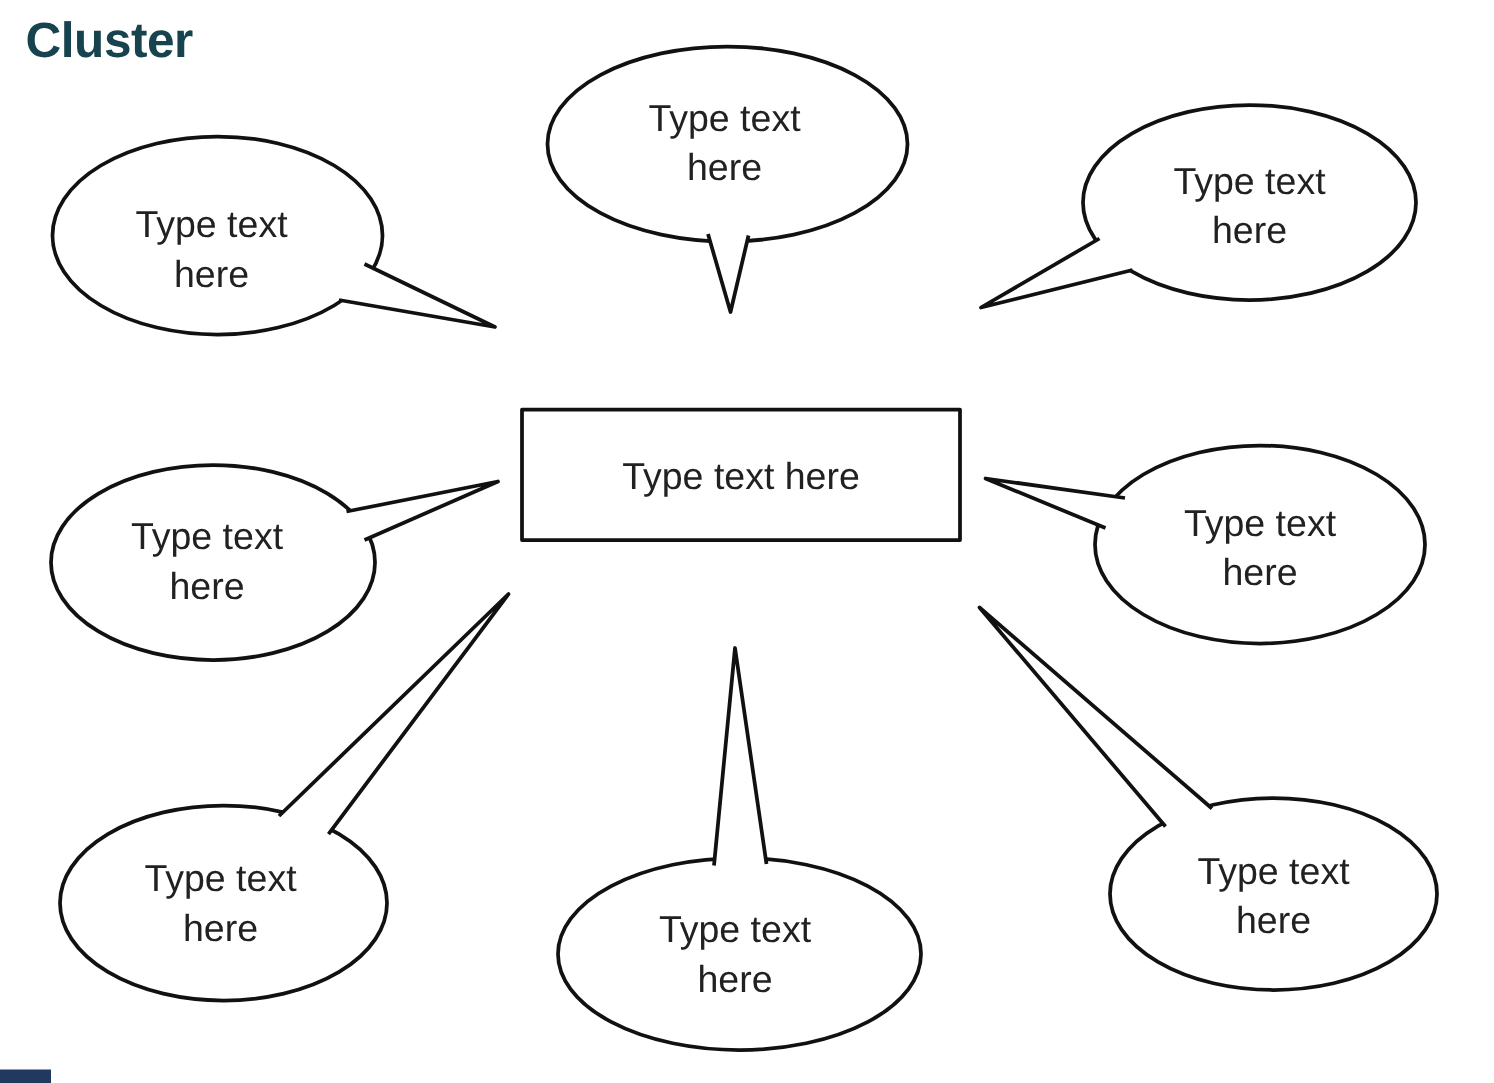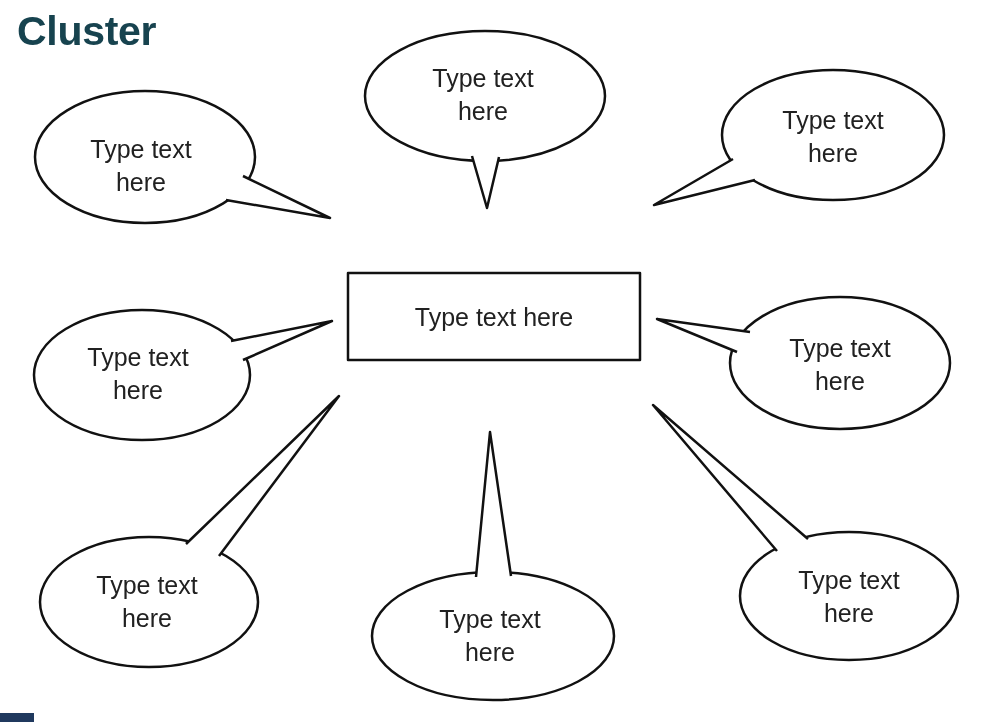--- a/index.html
+++ b/index.html
@@ -22,21 +22,21 @@
     fill: #212121;
     font-family: "Liberation Sans", sans-serif;
     font-size: 25px;
     text-anchor: middle;
   }
   h1.page-title {
     position: absolute;
     top: 8px;
     left: 17px;
     margin: 0;
-    font-size: 41px;
+    font-size: 33px;
     font-weight: 700;
     letter-spacing: -0.3px;
     color: #17434f;
     font-family: "Liberation Sans", sans-serif;
   }
   .corner-bar {
     position: absolute;
     left: 0;
     bottom: 0;
     width: 34px;

